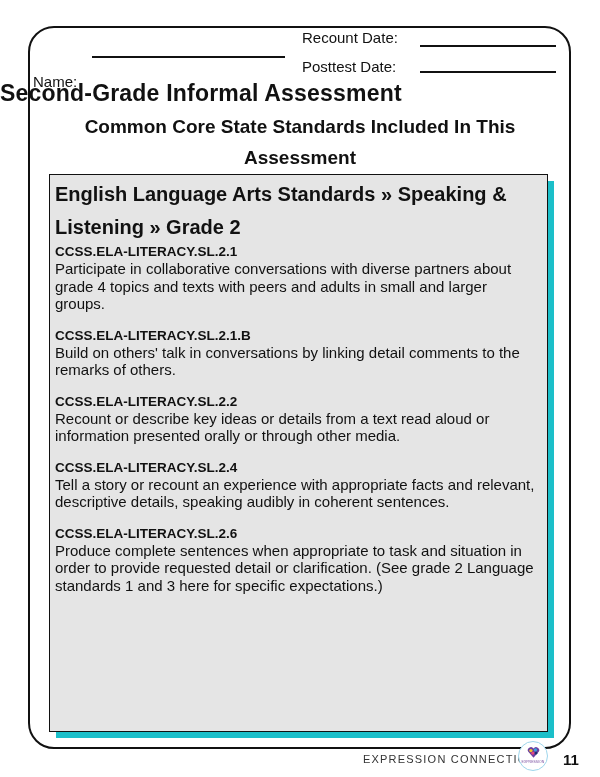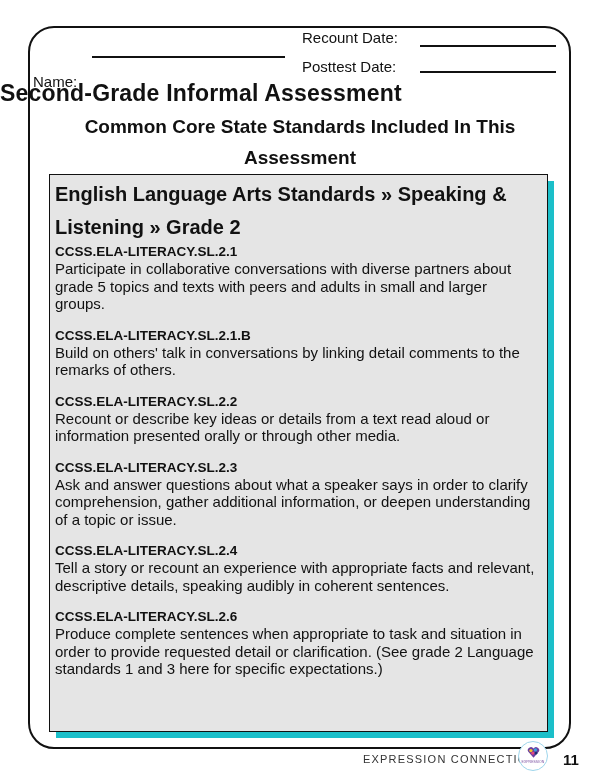--- a/index.html
+++ b/index.html
@@ -48,33 +48,29 @@
 
 <div class="title">Second-Grade Informal Assessment</div>
 <div class="subtitle">Common Core State Standards Included In This Assessment</div>
 
 <div class="shadow"></div>
 <div class="box">
   <p class="box-heading">English Language Arts Standards » Speaking &amp; Listening » Grade 2</p>
 
   <div class="std">
     <span class="std-code">CCSS.ELA-LITERACY.SL.2.1</span>
-    <span class="std-text">Participate in collaborative conversations with diverse partners about grade 5 topics and texts with peers and adults in small and larger groups.</span>
+    <span class="std-text">Participate in collaborative conversations with diverse partners about grade 4 topics and texts with peers and adults in small and larger groups.</span>
   </div>
   <div class="std">
     <span class="std-code">CCSS.ELA-LITERACY.SL.2.1.B</span>
     <span class="std-text">Build on others' talk in conversations by linking detail comments to the remarks of others.</span>
   </div>
   <div class="std">
     <span class="std-code">CCSS.ELA-LITERACY.SL.2.2</span>
     <span class="std-text">Recount or describe key ideas or details from a text read aloud or information presented orally or through other media.</span>
-  </div>
-  <div class="std">
-    <span class="std-code">CCSS.ELA-LITERACY.SL.2.3</span>
-    <span class="std-text">Ask and answer questions about what a speaker says in order to clarify comprehension, gather additional information, or deepen understanding of a topic or issue.</span>
   </div>
   <div class="std">
     <span class="std-code">CCSS.ELA-LITERACY.SL.2.4</span>
     <span class="std-text">Tell a story or recount an experience with appropriate facts and relevant, descriptive details, speaking audibly in coherent sentences.</span>
   </div>
   <div class="std">
     <span class="std-code">CCSS.ELA-LITERACY.SL.2.6</span>
     <span class="std-text">Produce complete sentences when appropriate to task and situation in order to provide requested detail or clarification. (See grade 2 Language standards 1 and 3 here for specific expectations.)</span>
   </div>
 </div>

